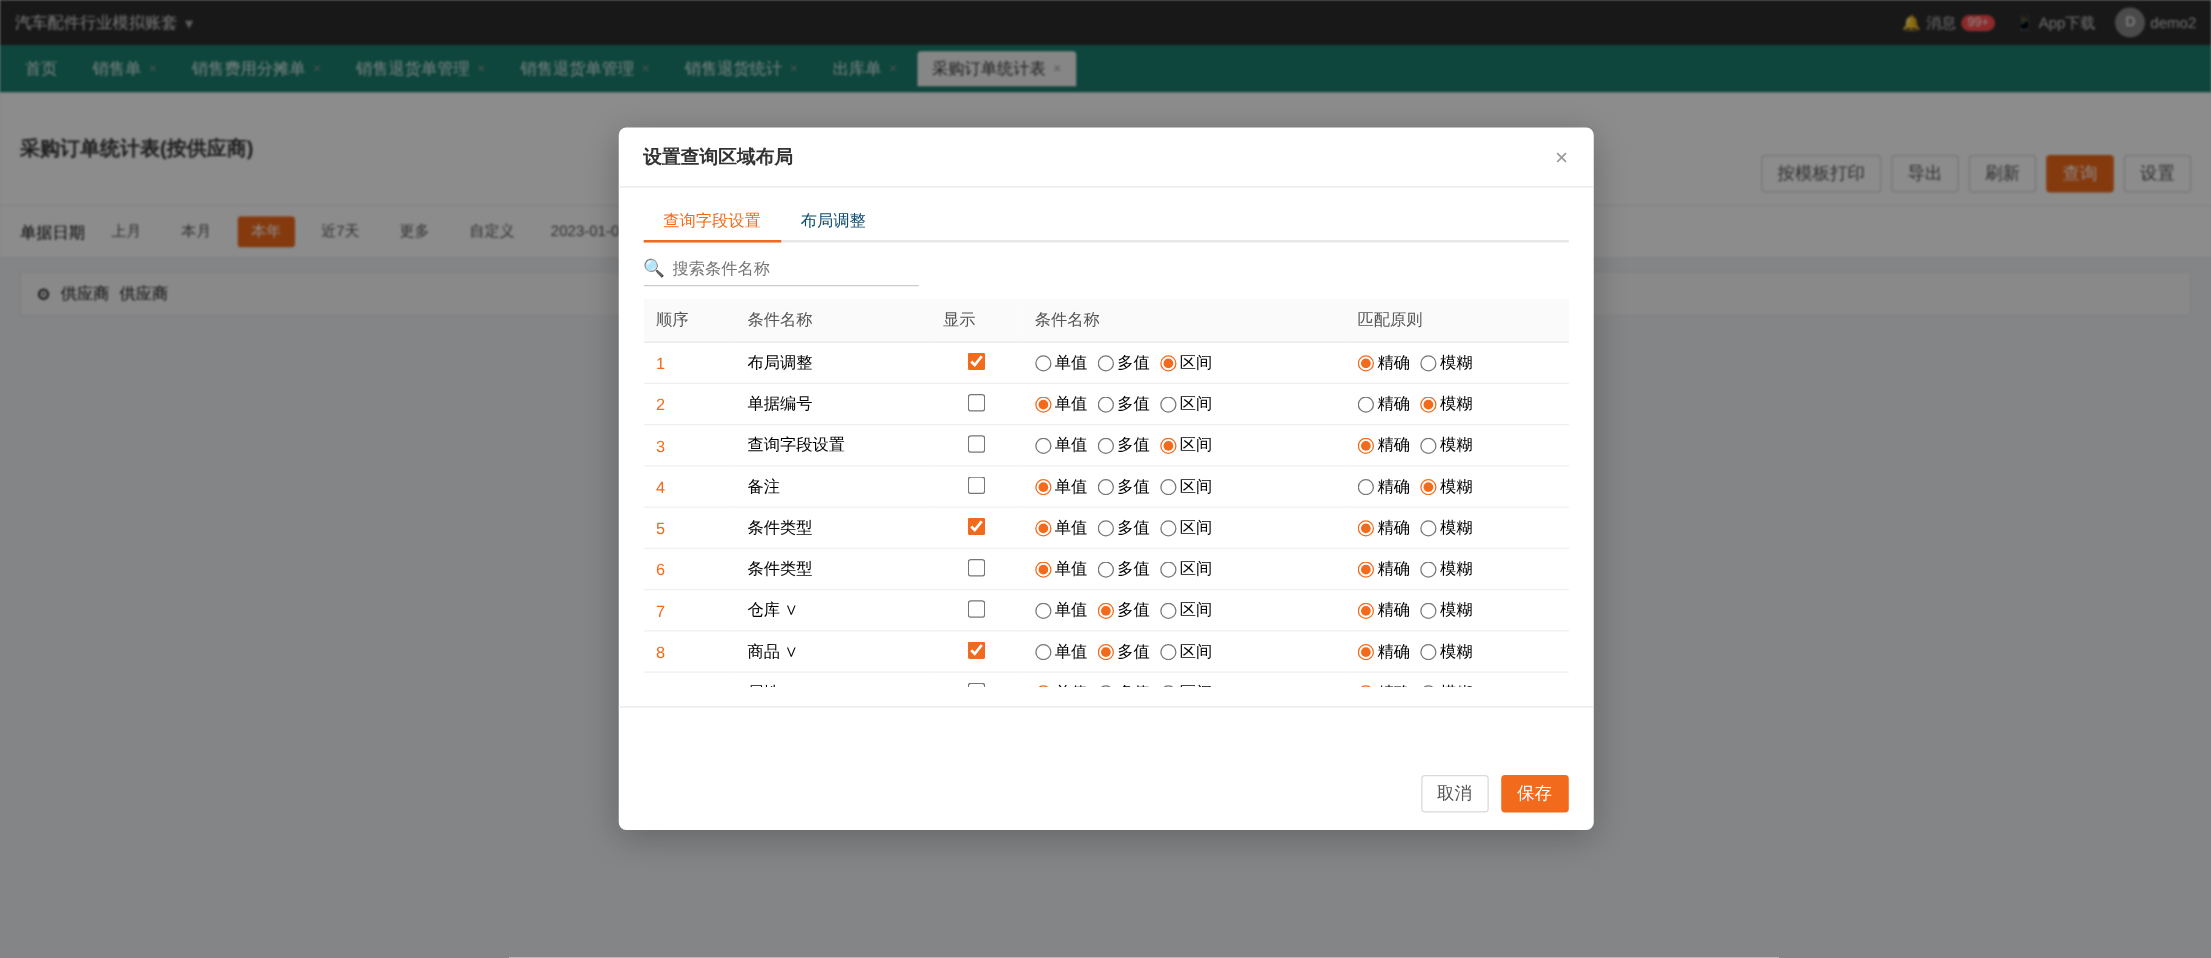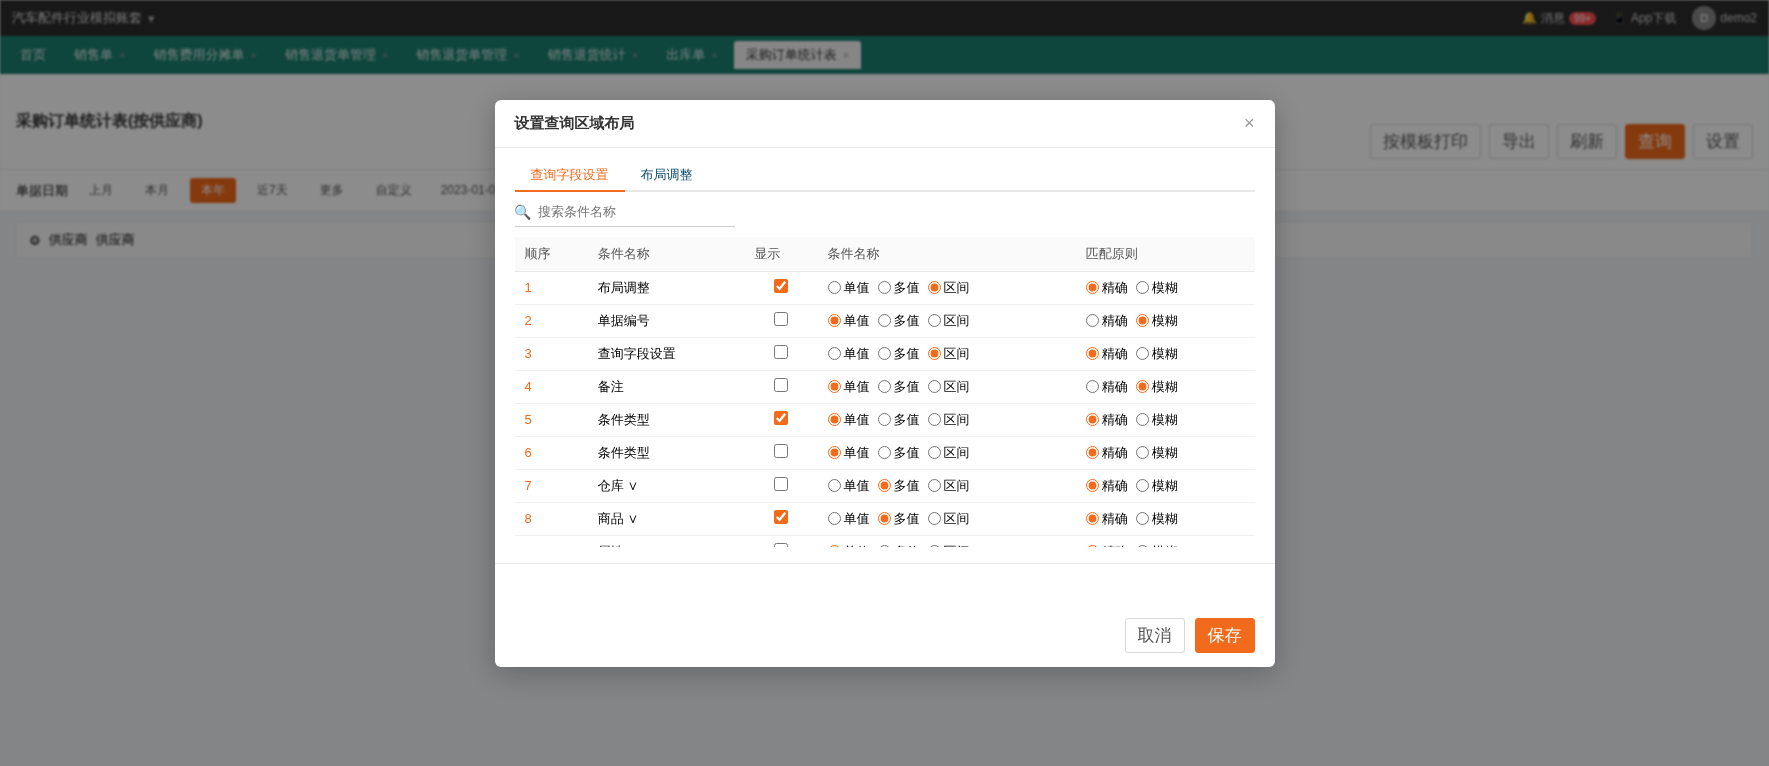--- a/index.html
+++ b/index.html
@@ -48,21 +48,21 @@
     .page-header {
       background: #fff;
       padding: 10px 16px;
       display: flex;
       align-items: center;
       justify-content: space-between;
       border-bottom: 1px solid #e8e8e8;
     }
     .page-title { font-size: 16px; font-weight: bold; color: #333; }
     .header-actions { display: flex; gap: 8px; align-items: center; }
-    .btn { padding: 5px 12px; border-radius: 3px; border: 1px solid #d9d9d9; cursor: pointer; font-size: 17px; background: white; margin-top: 40px; }
+    .btn { padding: 5px 12px; border-radius: 3px; border: 1px solid #d9d9d9; cursor: pointer; font-size: 14px; background: white; margin-top: 40px; }
     .btn-primary { background: #f26a1b; color: white; border-color: #f26a1b; }
     .btn-outline { background: white; color: #555; border-color: #d9d9d9; }
 
     
     .filter-bar {
       background: #fff;
       padding: 8px 16px;
       display: flex;
       align-items: center;
       gap: 10px;

